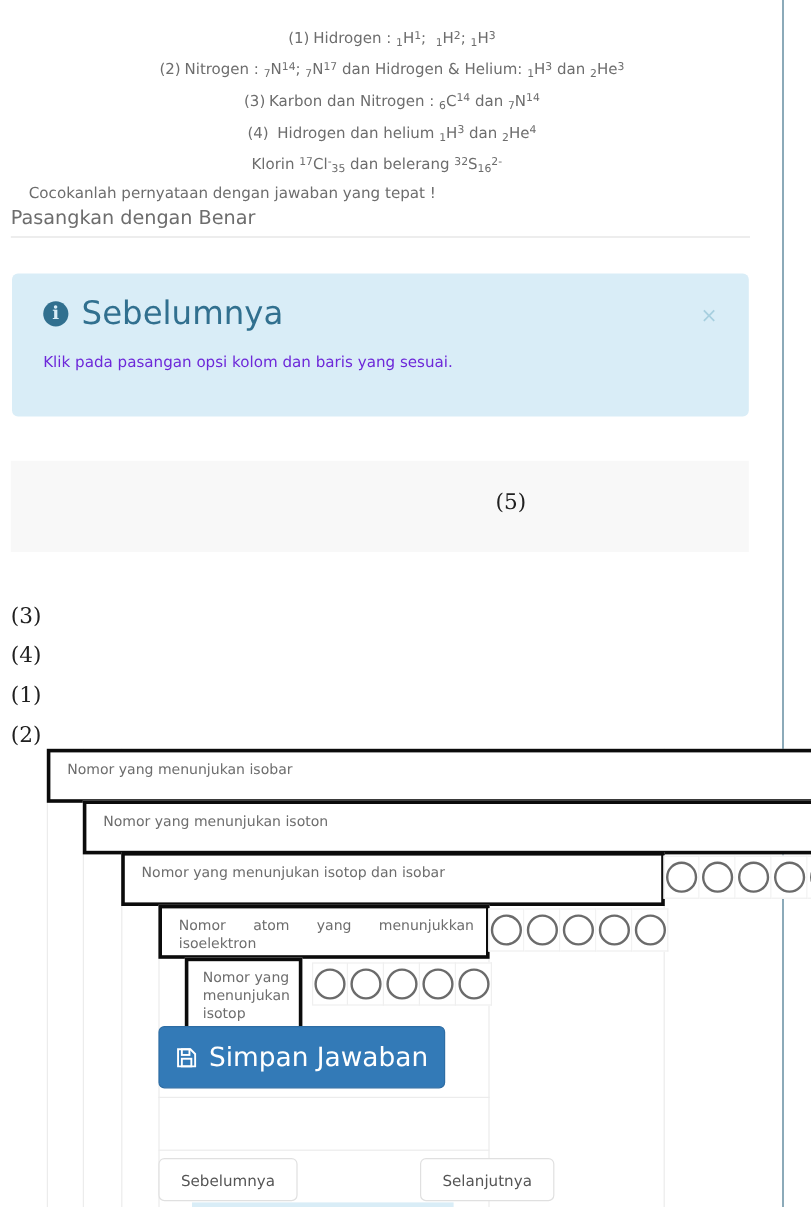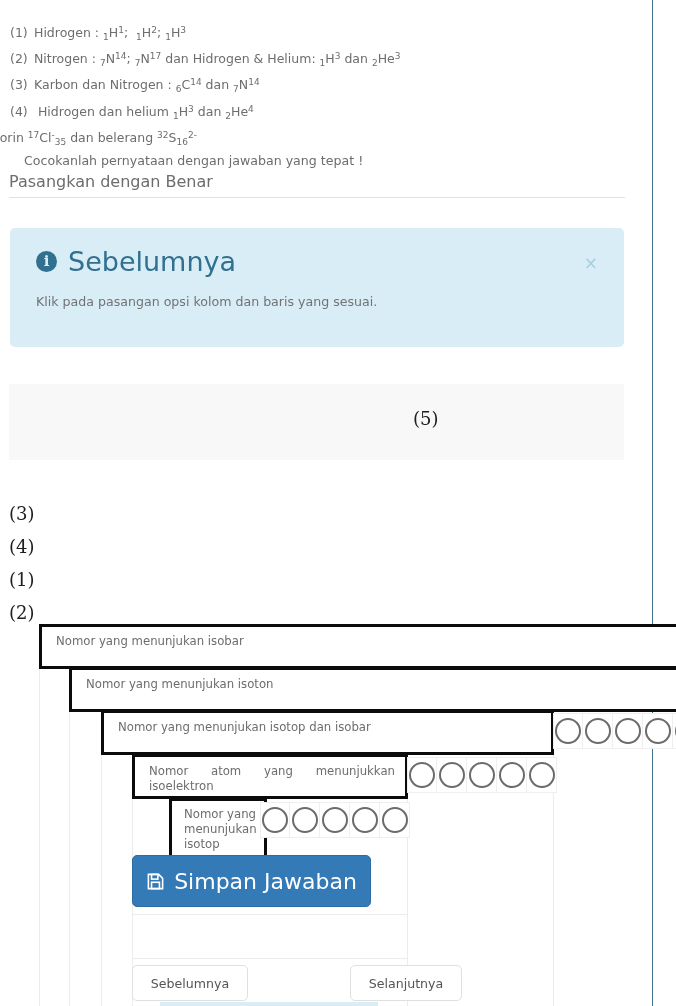--- a/index.html
+++ b/index.html
@@ -26,21 +26,21 @@
 
   
   .statements {
     position: absolute;
     top: 20px; left: 0;
     width: 640px;
     color: #6d6d6d;
     font-size: 12.5px;
     line-height: 20px;
   }
-  .stmt { white-space: nowrap; padding-left: 10px; }
+  .stmt { white-space: nowrap; padding-left: 10px; text-align: center; }
   .stmt.flush { padding-left: 0; margin-left: -12px; }
   .stmt .num { display: inline-block; width: 24px; }
   sub { font-size: 0.72em; vertical-align: -0.28em; }
   sup { font-size: 0.72em; vertical-align: 0.42em; }
   .prompt {
     padding-left: 24px;
     color: #6d6d6d;
     font-size: 12.6px;
     margin-top: 0;
   }
@@ -83,21 +83,21 @@
     font-size: 15px;
     font-weight: 700;
     font-family: "DejaVu Serif", "Liberation Serif", serif;
     display: flex;
     align-items: center;
     justify-content: center;
     line-height: 1;
   }
   .alert-body {
     margin-top: 19px;
-    color: #737373;
+    color: #6d28d9;
     font-size: 12.6px;
   }
   .alert-close {
     position: absolute;
     top: 27px; right: 26px;
     color: #a7cfdf;
     font-size: 17px;
     line-height: 1;
     cursor: pointer;
     background: none;
@@ -332,21 +332,21 @@
           <span class="radio"></span>
         </div>
       <div class="cell">
           <span class="radio"></span>
         </div>
       <div class="cell">
           <span class="radio"></span>
         </div>
     </div>
 
-    <div class="rowbox" style="left:169px; top:174px; width:98px; height:62px; line-height:15px; padding:6px 8px 6px 12px;">
+    <div class="rowbox" style="left:154px; top:174px; width:98px; height:62px; line-height:15px; padding:6px 8px 6px 12px;">
       <span>Nomor yang menunjukan isotop</span>
     </div>
     <div class="cellstrip" style="left:260px; top:178px;">
       <div class="cell">
           <span class="radio"></span>
         </div>
       <div class="cell">
           <span class="radio"></span>
         </div>
       <div class="cell">

